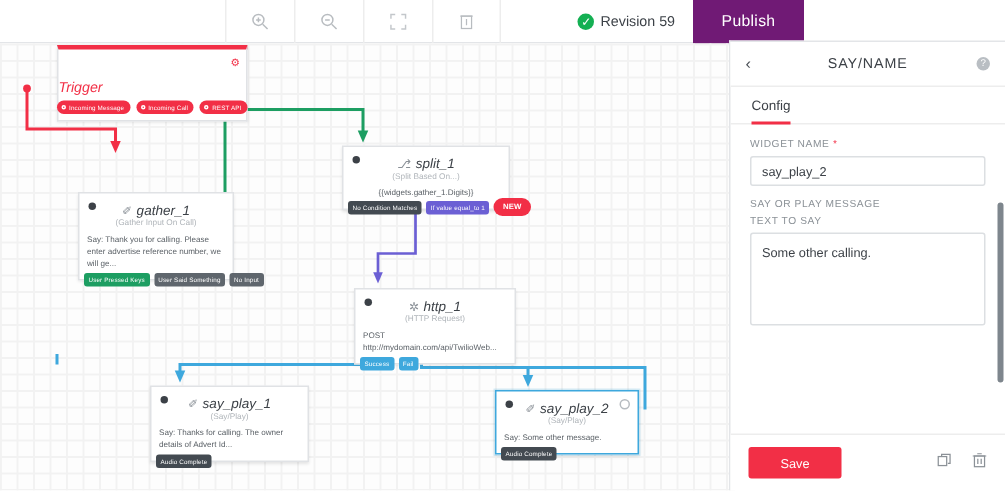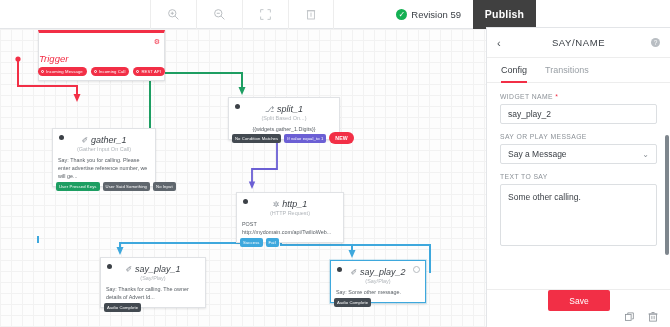--- a/index.html
+++ b/index.html
@@ -26,24 +26,23 @@
   .tb-right { margin-left: auto; display: flex; align-items: center; height: 29px; }
   .rev {
     display: flex; align-items: center; gap: 4px;
     font-size: 9.5px; color: #3c4147; margin-right: 12px;
   }
   .rev-dot {
     width: 11px; height: 11px; border-radius: 50%; background: #14b053;
     color: #fff; font-size: 8px; line-height: 11px; text-align: center;
   }
   .publish {
-    width: 63px; height: 29px; background: #404040; color: #fff;
+    width: 74px; height: 29px; background: #701a75; color: #fff;
     font-size: 10.5px; display: flex; align-items: center; justify-content: center;
     letter-spacing: .2px;
-    font-weight: bold;
   }
 
   
   .canvas {
     position: absolute; left: 0; top: 29px; width: 490px; height: 298px;
     background-color: #fdfdfd;
     background-image:
       linear-gradient(to right, #f2f2f2 1px, transparent 1px),
       linear-gradient(to bottom, #f2f2f2 1px, transparent 1px);
     background-size: 11px 11px;
@@ -153,21 +152,21 @@
     justify-content: space-between; margin-bottom: 9px; background: #fff;
   }
   .f-select .chev { color: #8b9197; font-size: 8px; }
   .f-area {
     width: 100%; height: 62px; border: 1px solid #dcdfe2; border-radius: 2px;
     font-size: 8.5px; color: #3c4147; padding: 7px; background: #fff; line-height: 1.4;
   }
   .p-foot {
     position: absolute; left: 0; bottom: 0; width: 184px; height: 38px;
     border-top: 1px solid #ededed; background: #fff;
-    display: flex; align-items: center; padding: 0 12px; flex-direction: column;
+    display: flex; align-items: center; padding: 0 12px;
   }
   .save-btn {
     width: 62px; height: 21px; background: #f22f46; color: #fff; font-size: 8.5px;
     display: flex; align-items: center; justify-content: center; border-radius: 2px;
   }
   .foot-icons { margin-left: auto; display: flex; gap: 11px; color: #8b9197; font-size: 11px; }
   .p-scroll {
     position: absolute; right: 1px; top: 52px; width: 4px; height: 120px;
     background: #7e868d; border-radius: 2px;
   }
@@ -341,35 +340,30 @@
 
   <div class="panel">
     <div class="panel-head">
       <div class="p-back">‹</div>
       <div class="ttl">SAY/NAME</div>
       <div class="p-help">?</div>
     </div>
 
     <div class="tabs">
       <div class="tab active">Config</div>
-      <div class="tab">Transitions</div>
     </div>
 
     <div class="p-body">
       <div class="f-label">
         <span>WIDGET NAME</span>
         <span class="req">*</span>
       </div>
       <div class="f-input">say_play_2</div>
 
       <div class="f-label">SAY OR PLAY MESSAGE</div>
-      <div class="f-select">
-        <span>Say a Message</span>
-        <span class="chev">⌄</span>
-      </div>
 
       <div class="f-label">TEXT TO SAY</div>
       <div class="f-area">Some other calling.</div>
 
       <div class="p-scroll"></div>
     </div>
 
     <div class="p-foot">
       <div class="save-btn">Save</div>
       <div class="foot-icons">

